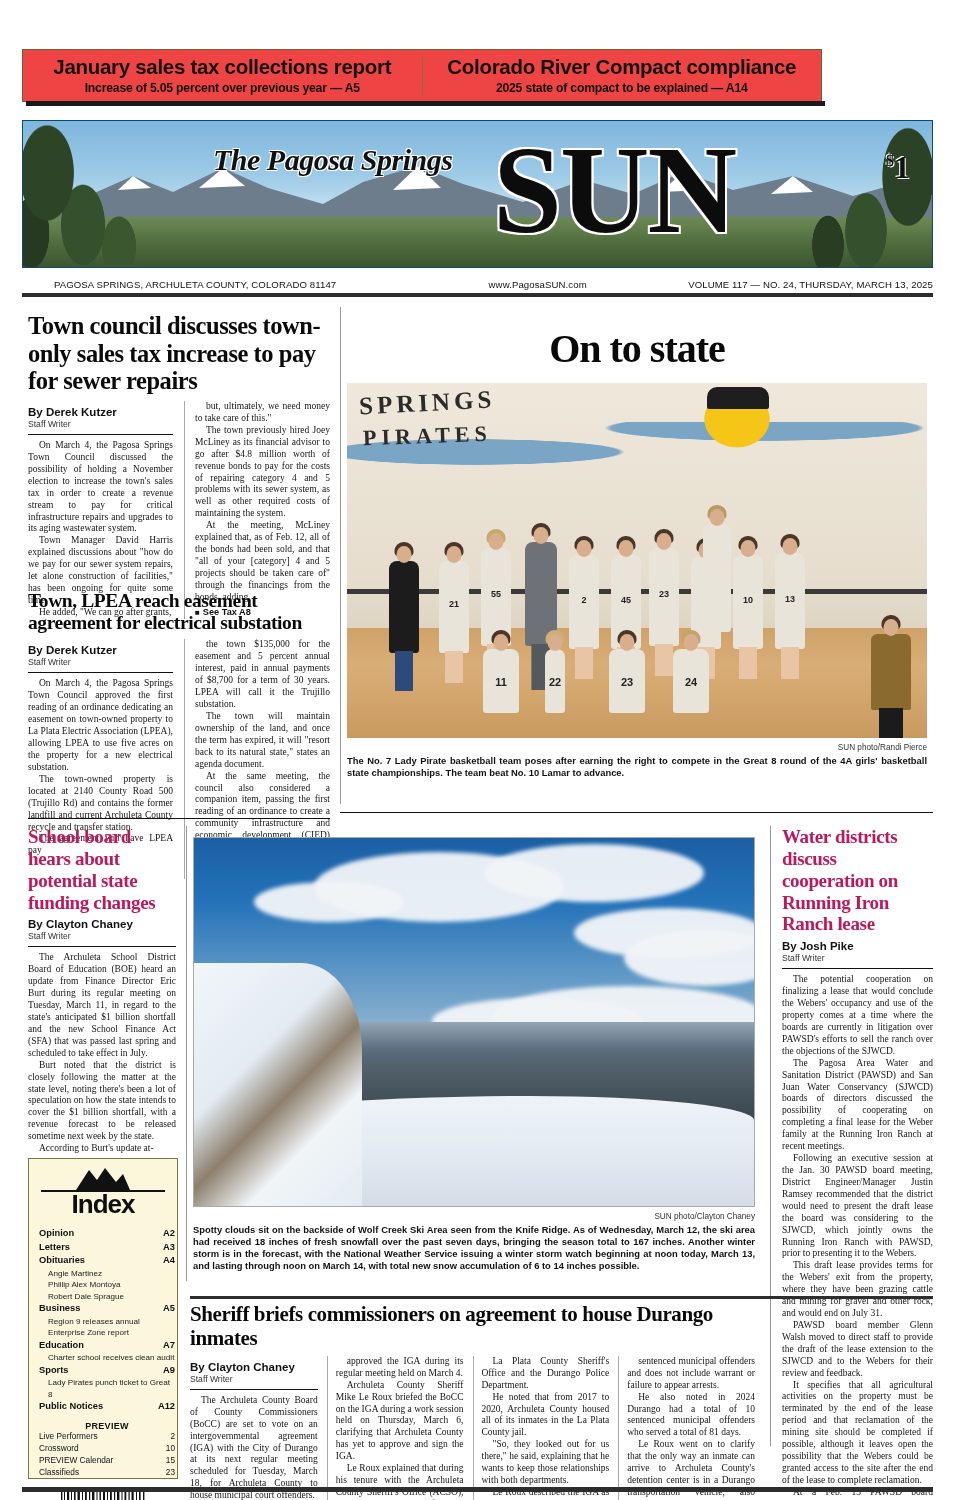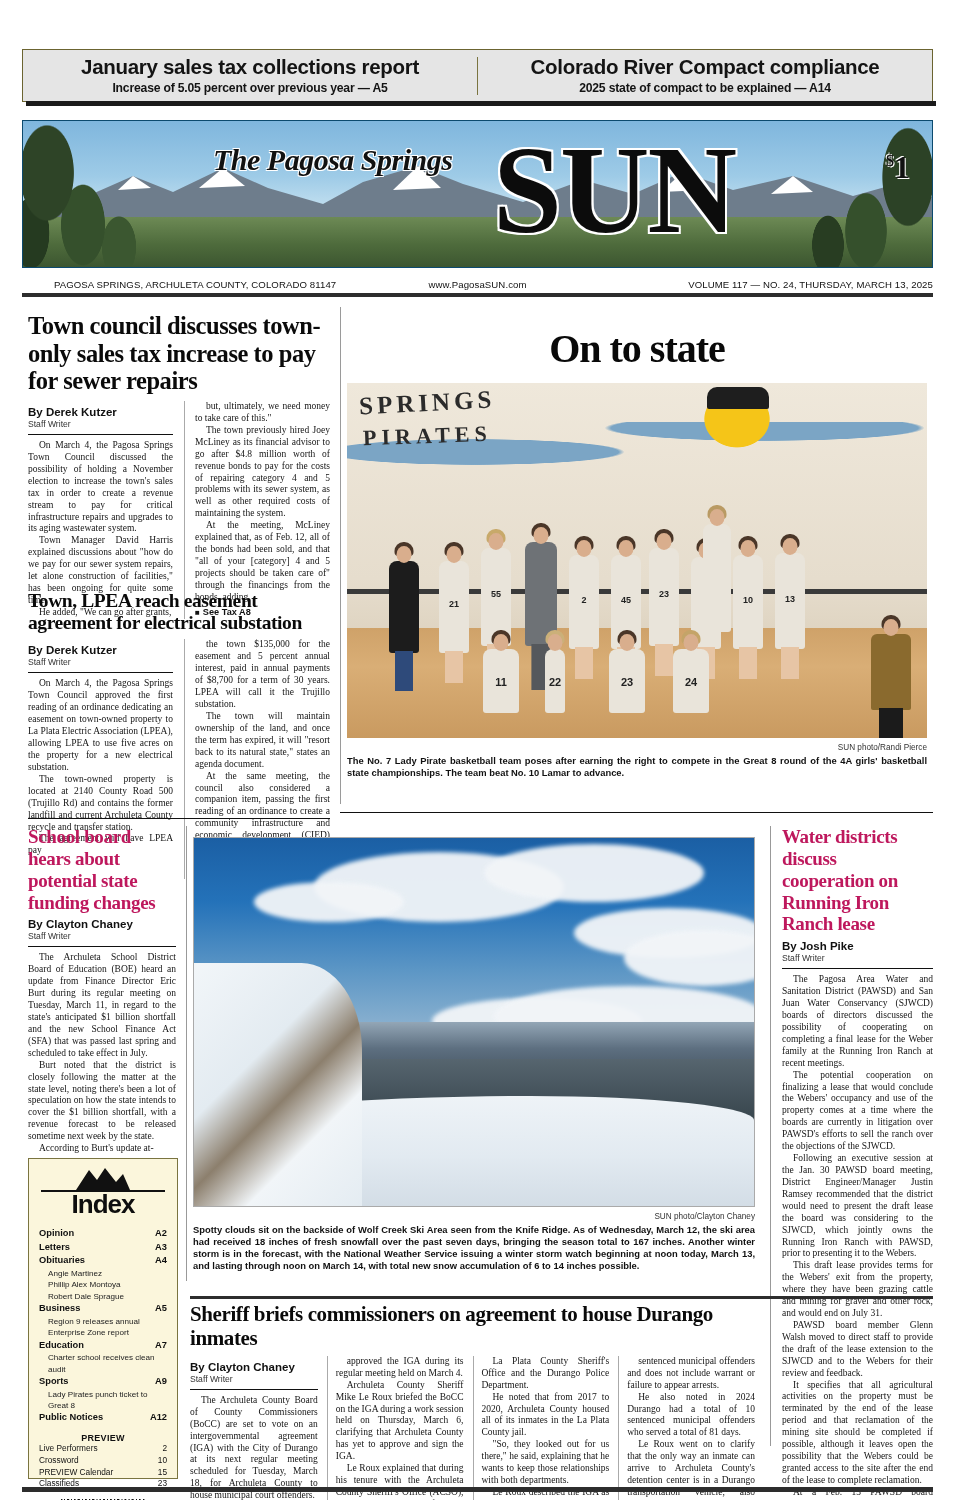--- a/index.html
+++ b/index.html
@@ -6,22 +6,22 @@
   html, body {
     width: 955px; height: 1500px;
     background: #ffffff;
     font-family: "Liberation Serif", serif;
     overflow: hidden;
   }
   .page { position: relative; width: 955px; height: 1500px; background:#fff; }
 
   
   .promo {
-    position: absolute; left: 22px; top: 49px; width: 911px; height: 53px;
-    background: #e5e5e5; border: 1px solid #6b6430;
+    position: absolute; left: 22px; top: 49px; width: 800px; height: 53px;
+    background: #ef4444; border: 1px solid #6b6430;
     display: flex; align-items: center;
   }
   .promo::after {
     content:""; position:absolute; left:3px; right:-4px; bottom:-5px; height:5px;
     background:#1a1a1a;
   }
   .promo-half { flex:1; text-align:center; font-family:"Liberation Sans", sans-serif; }
   .promo-div { width:1px; height:38px; background:#7a7440; }
   .promo-head { font-size:20.5px; font-weight:bold; color:#141414; letter-spacing:-0.3px; line-height:1.08; }
   .promo-sub  { font-size:12.2px; font-weight:bold; color:#141414; margin-top:2px; letter-spacing:-0.2px; }
@@ -79,21 +79,21 @@
   .mast-price sup { font-size:16px; vertical-align:super; }
 
   
   .dateline {
     position:absolute; left:22px; top:277px; width:911px; height:15px;
     display:flex; align-items:center;
     font-family:"Liberation Sans", sans-serif; font-size:9.6px; color:#111;
     letter-spacing:0.1px;
   }
   .dl-left  { flex:0 0 38%; text-align:center; }
-  .dl-mid   { flex:0 0 24%; text-align:center; }
+  .dl-mid   { flex:0 0 24%; text-align:right; }
   .dl-right { flex:1; text-align:right; }
   .rule-thick { position:absolute; left:22px; top:293px; width:911px; height:4px; background:#2d2d2d; }
 
   
   .art { position:absolute; }
   .hl1 {
     font-family:"Liberation Serif", serif; font-weight:bold; color:#0a0a0a;
     font-size:24.5px; line-height:1.13; letter-spacing:-0.45px;
   }
   .hl2 {
@@ -204,21 +204,21 @@
     position:absolute; left:28px; top:1158px; width:150px; height:321px;
     background:#fbf6dc; border:1px solid #7a7440;
   }
   .idx-peaks { margin:9px auto 0; width:54px; height:22px; position:relative; }
   .idx-peaks svg { display:block; }
   .idx-rule { border-top:2px solid #111; margin:0 12px; }
   .idx-title {
     text-align:center; font-family:"Liberation Sans", sans-serif; font-weight:bold;
     font-size:26px; color:#0e0e0e; letter-spacing:-1px; line-height:1.05; margin-top:-1px;
   }
-  .idx-list { margin:9px 10px 0 10px; font-family:"Liberation Sans", sans-serif; }
+  .idx-list { margin:9px 2px 0 10px; font-family:"Liberation Sans", sans-serif; }
   .idx-row { display:flex; justify-content:space-between; font-size:9.3px; font-weight:bold; color:#111; line-height:1.45; }
   .idx-sub { font-size:8.1px; font-weight:normal; color:#222; padding-left:9px; line-height:1.42; }
   .idx-pv-title { text-align:center; font-size:9px; font-weight:bold; color:#111; margin-top:8px; letter-spacing:.3px; }
   .idx-prow { display:flex; justify-content:space-between; font-size:8.3px; color:#111; line-height:1.42; }
   .barcode { margin:7px auto 0; width:90px; height:34px; display:block; }
 
   .botrule { position:absolute; left:22px; top:1487px; width:911px; height:5px; background:#2d2d2d; }
   .sheriff-rule { position:absolute; left:190px; top:1296px; width:743px; height:3px; background:#2d2d2d; }
 </style>
 </head>
@@ -553,22 +553,22 @@
     <div class="credit">SUN photo/Clayton Chaney</div>
     <div class="caption" style="margin-top:3px;">Spotty clouds sit on the backside of Wolf Creek Ski Area seen from the Knife Ridge. As of Wednesday, March 12, the ski area had received 18 inches of fresh snowfall over the past seven days, bringing the season total to 167 inches. Another winter storm is in the forecast, with the National Weather Service issuing a winter storm watch beginning at noon today, March 13, and lasting through noon on March 14, with total new snow accumulation of 6 to 14 inches possible.</div>
   </div>
 
   <div class="art" style="left:782px; top:826px; width:151px;">
     <div class="hl-small">Water districts discuss cooperation on Running Iron Ranch lease</div>
     <div class="byline">By Josh Pike</div>
     <div class="staff">Staff Writer</div>
     <div class="bylinerule"></div>
     <div class="body" style="margin-top:5px;">
+        <p>The potential cooperation on finalizing a lease that would conclude the Webers' occupancy and use of the property comes at a time where the boards are currently in litigation over PAWSD's efforts to sell the ranch over the objections of the SJWCD.</p>
         <p>The Pagosa Area Water and Sanitation District (PAWSD) and San Juan Water Conservancy (SJWCD) boards of directors discussed the possibility of cooperating on completing a final lease for the Weber family at the Running Iron Ranch at recent meetings.</p>
-        <p>The potential cooperation on finalizing a lease that would conclude the Webers' occupancy and use of the property comes at a time where the boards are currently in litigation over PAWSD's efforts to sell the ranch over the objections of the SJWCD.</p>
         <p>Following an executive session at the Jan. 30 PAWSD board meeting, District Engineer/Manager Justin Ramsey recommended that the district would need to present the draft lease the board was considering to the SJWCD, which jointly owns the Running Iron Ranch with PAWSD, prior to presenting it to the Webers.</p>
         <p>This draft lease provides terms for the Webers' exit from the property, where they have been grazing cattle and mining for gravel and other rock, and would end on July 31.</p>
         <p>PAWSD board member Glenn Walsh moved to direct staff to provide the draft of the lease extension to the SJWCD and to the Webers for their review and feedback.</p>
         <p>It specifies that all agricultural activities on the property must be terminated by the end of the lease period and that reclamation of the mining site should be completed if possible, although it leaves open the possibility that the Webers could be granted access to the site after the end of the lease to complete reclamation.</p>
         <p>At a Feb. 13 PAWSD board meeting, the board returned to discussing the lease as part of conversation about the future of the board's Running Iron Ranch subcommittee.</p>
       </div>
 
   </div>
 
   <div class="vrule" style="left:770px; top:826px; height:620px;"></div>

